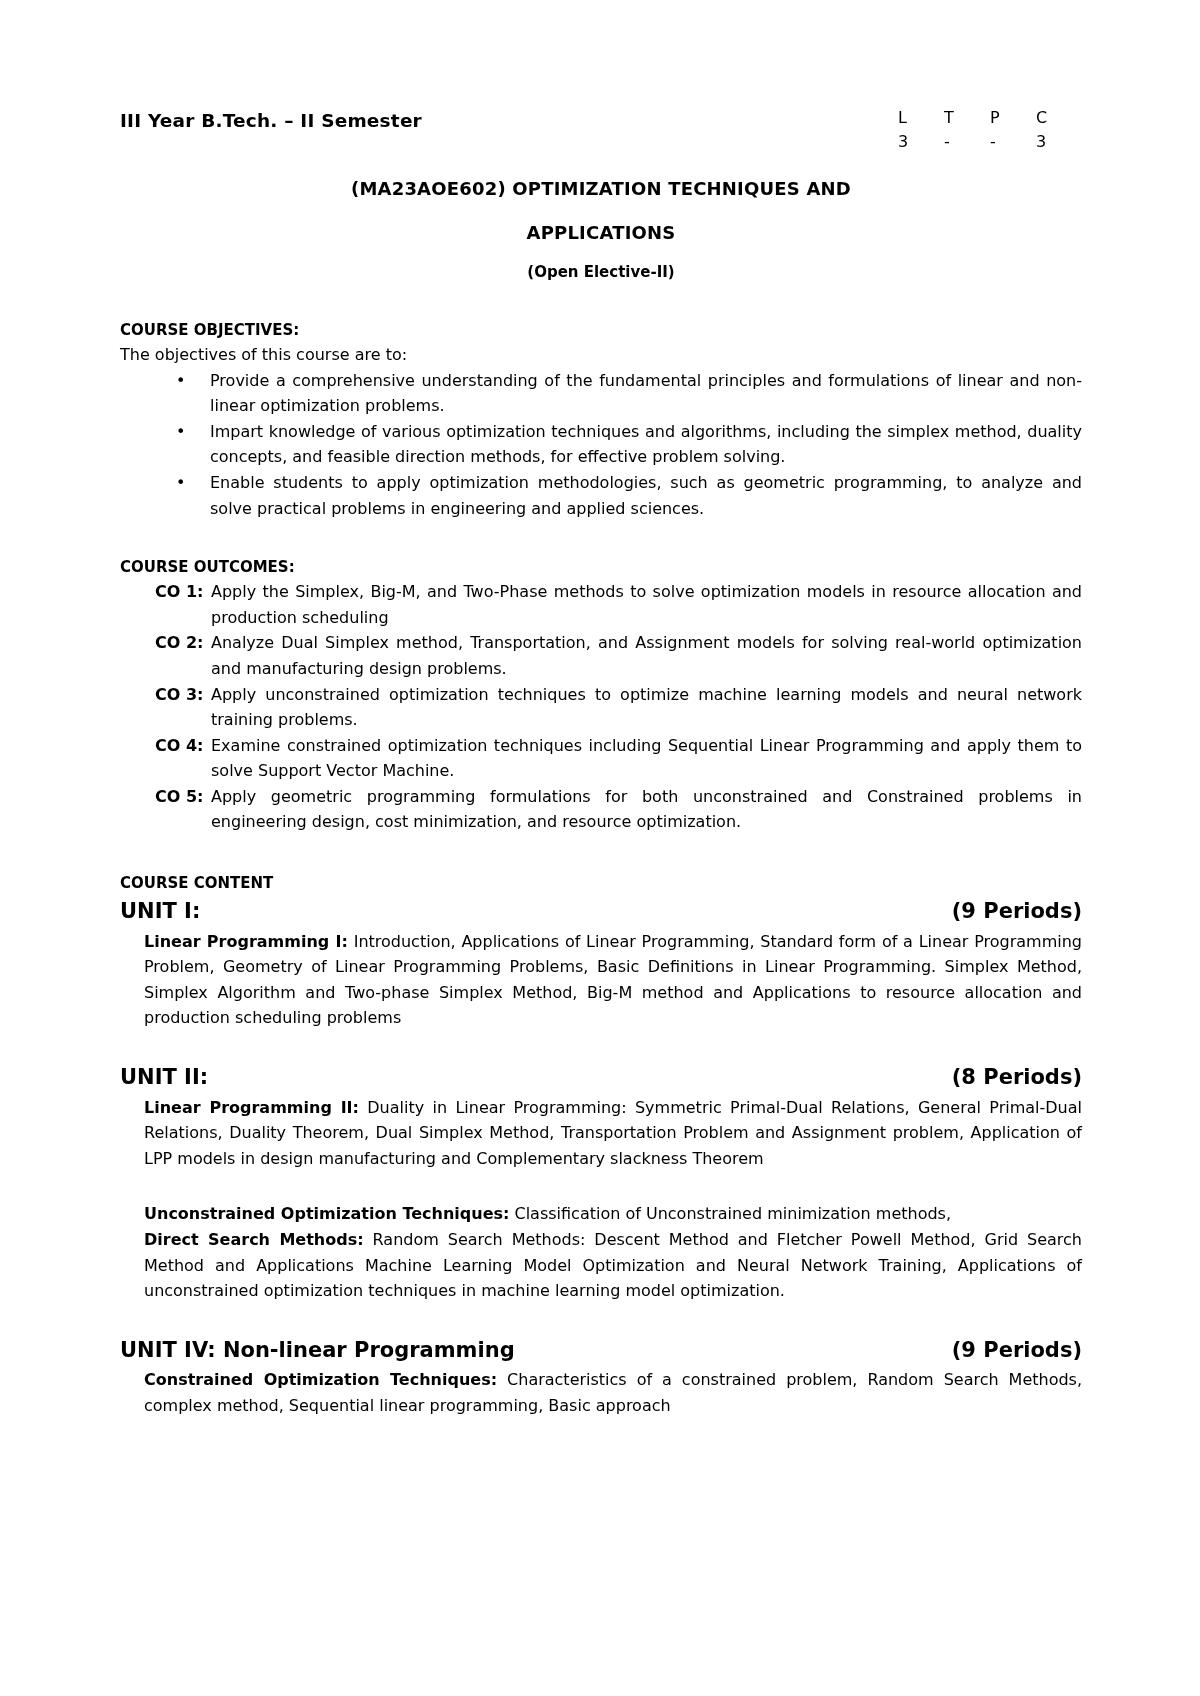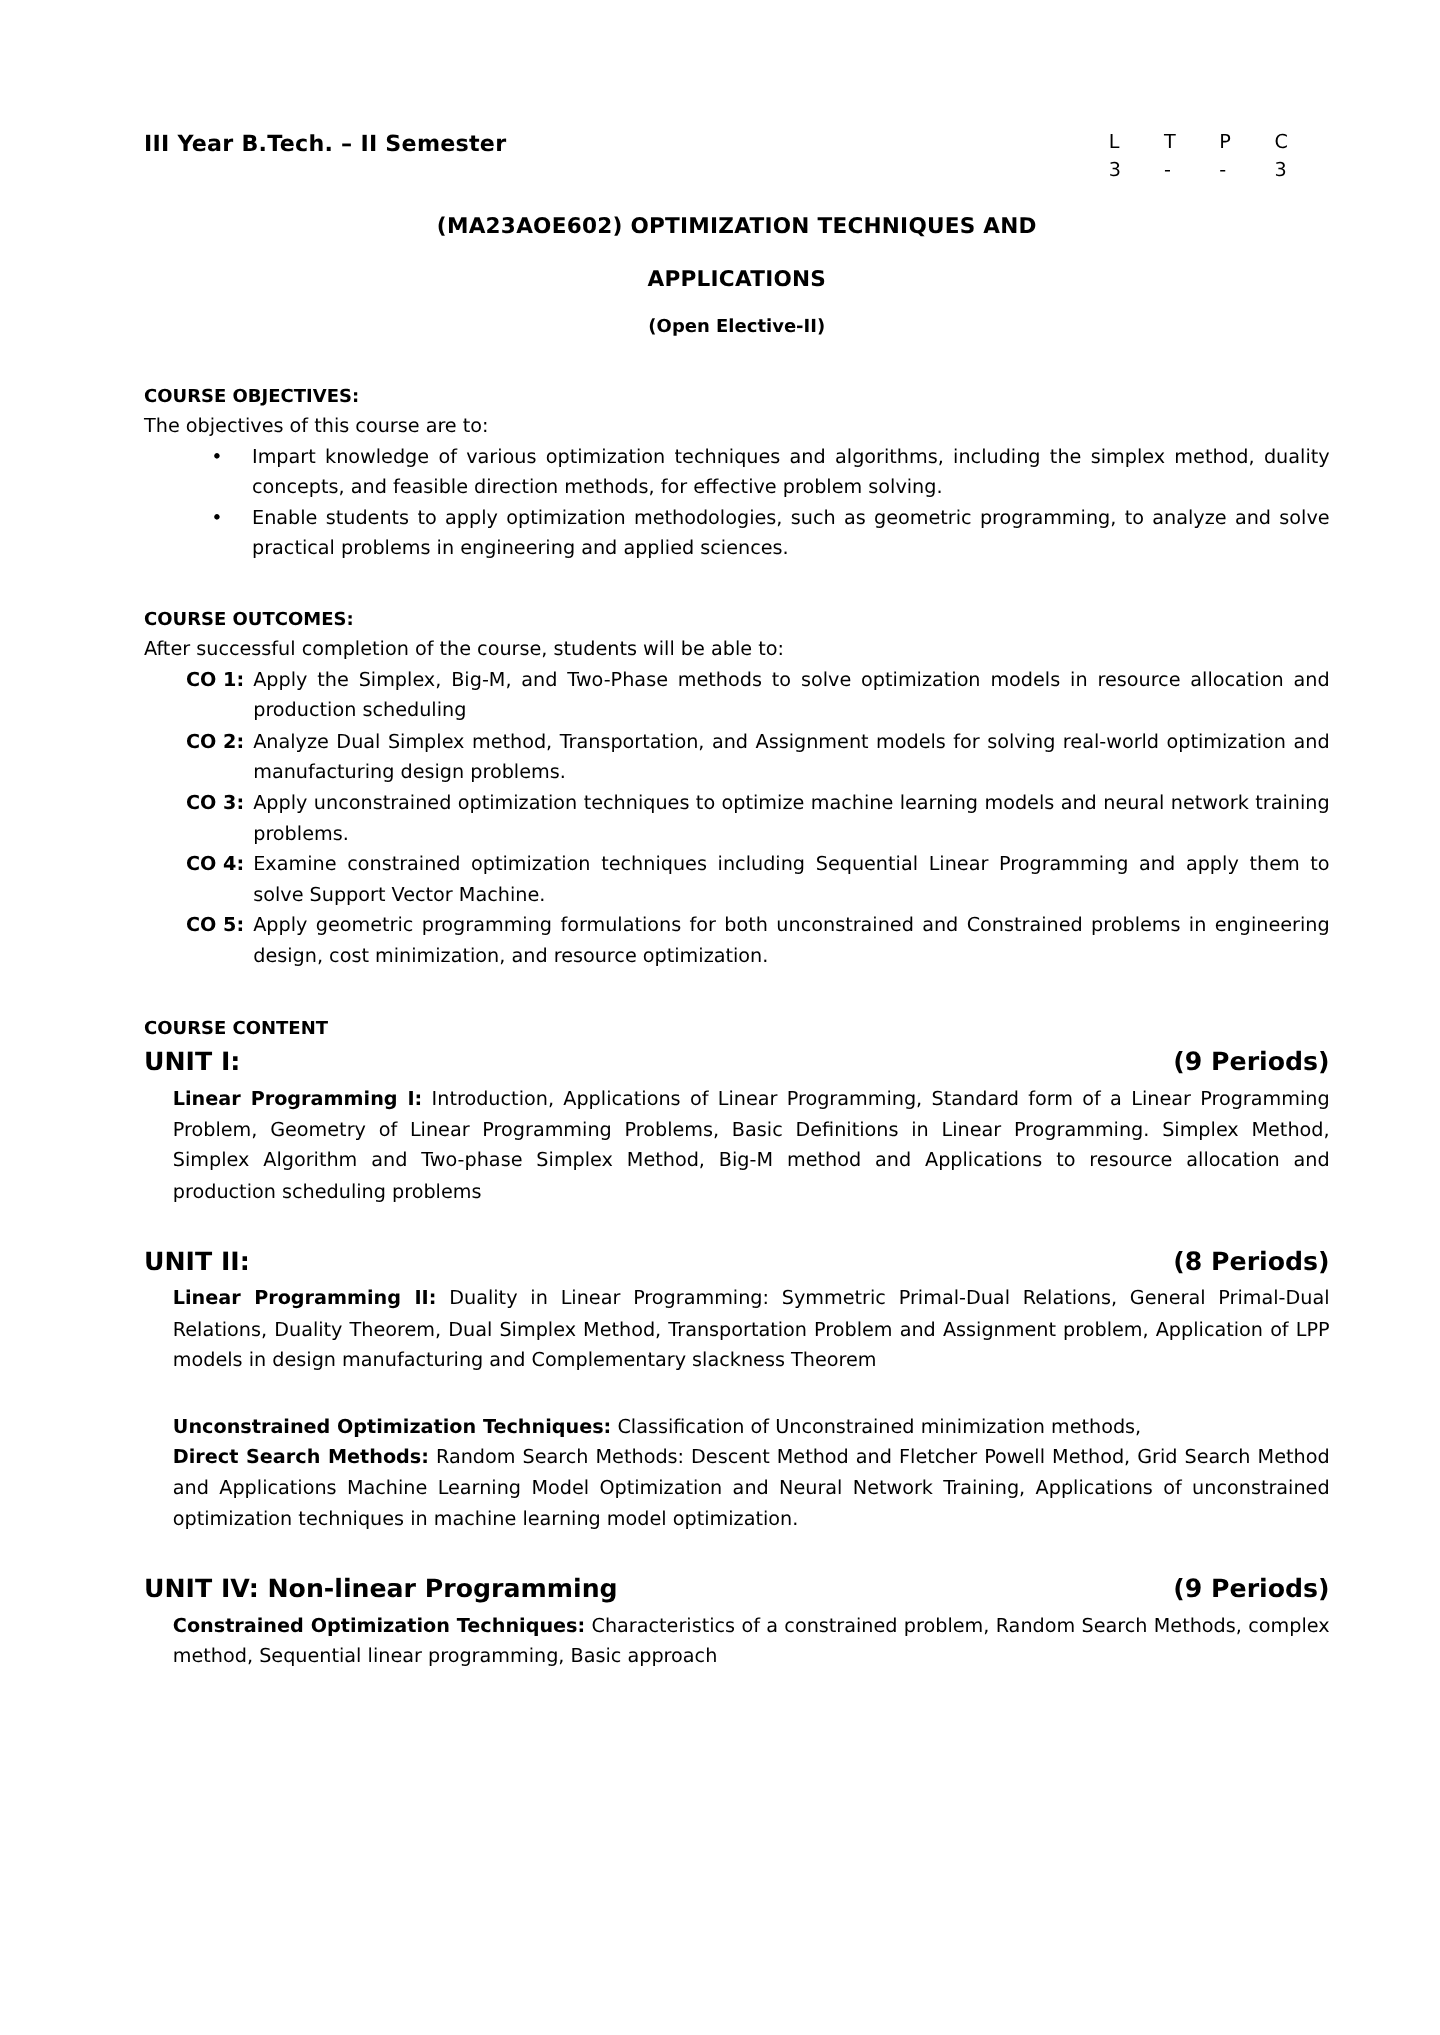--- a/index.html
+++ b/index.html
@@ -6,21 +6,21 @@
   html, body { background: #ffffff; }
   body {
     width: 1200px;
     min-height: 1696px;
     font-family: "DejaVu Sans", "Liberation Sans", sans-serif;
     color: #000000;
   }
   .page {
     width: 1200px;
     min-height: 1696px;
-    padding: 106px 92px 60px 120px;
+    padding: 106px 118px 60px 120px;
     font-size: 16px;
     line-height: 1.6;
   }
   
   .header-row {
     display: flex;
     justify-content: space-between;
     align-items: flex-start;
   }
   .semester {
@@ -99,27 +99,27 @@
 
   <div class="title-block">
     <div class="title-line1">(MA23AOE602) OPTIMIZATION TECHNIQUES AND</div>
     <div class="title-line2">APPLICATIONS</div>
     <div class="elective">(Open Elective-II)</div>
   </div>
 
   <div>
     <div class="section-heading">COURSE OBJECTIVES:</div>
     <div class="intro">The objectives of this course are to:</div>
+    <div class="obj-item">Provide a comprehensive understanding of the fundamental principles and formulations of linear and non-linear optimization problems.</div>
     <div class="obj-item">Impart knowledge of various optimization techniques and algorithms, including the simplex method, duality concepts, and feasible direction methods, for effective problem solving.</div>
     <div class="obj-item">Enable students to apply optimization methodologies, such as geometric programming, to analyze and solve practical problems in engineering and applied sciences.</div>
   </div>
 
   <div>
     <div class="section-heading">COURSE OUTCOMES:</div>
-    <div class="intro">After successful completion of the course, students will be able to:</div>
 
     <div class="co-item">
       <span class="co-label">CO 1:</span>
       <span class="co-text">Apply the Simplex, Big-M, and Two-Phase methods to solve optimization models in resource allocation and production scheduling</span>
     </div>
     <div class="co-item">
       <span class="co-label">CO 2:</span>
       <span class="co-text">Analyze Dual Simplex method, Transportation, and Assignment models for solving real-world optimization and manufacturing design problems.</span>
     </div>
     <div class="co-item">

